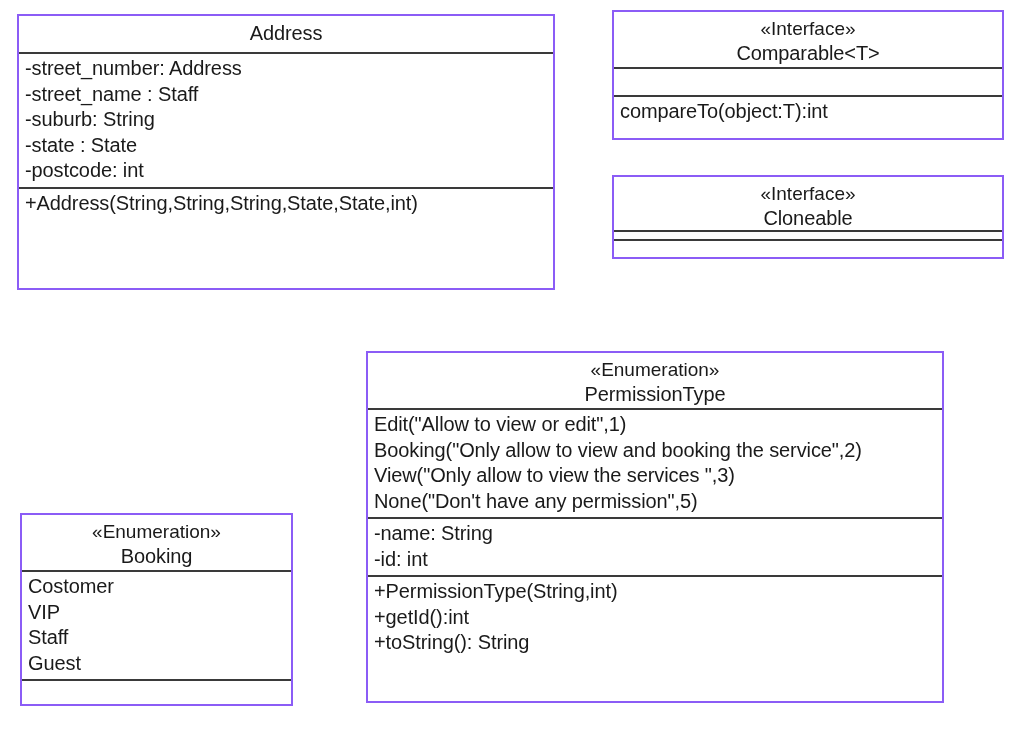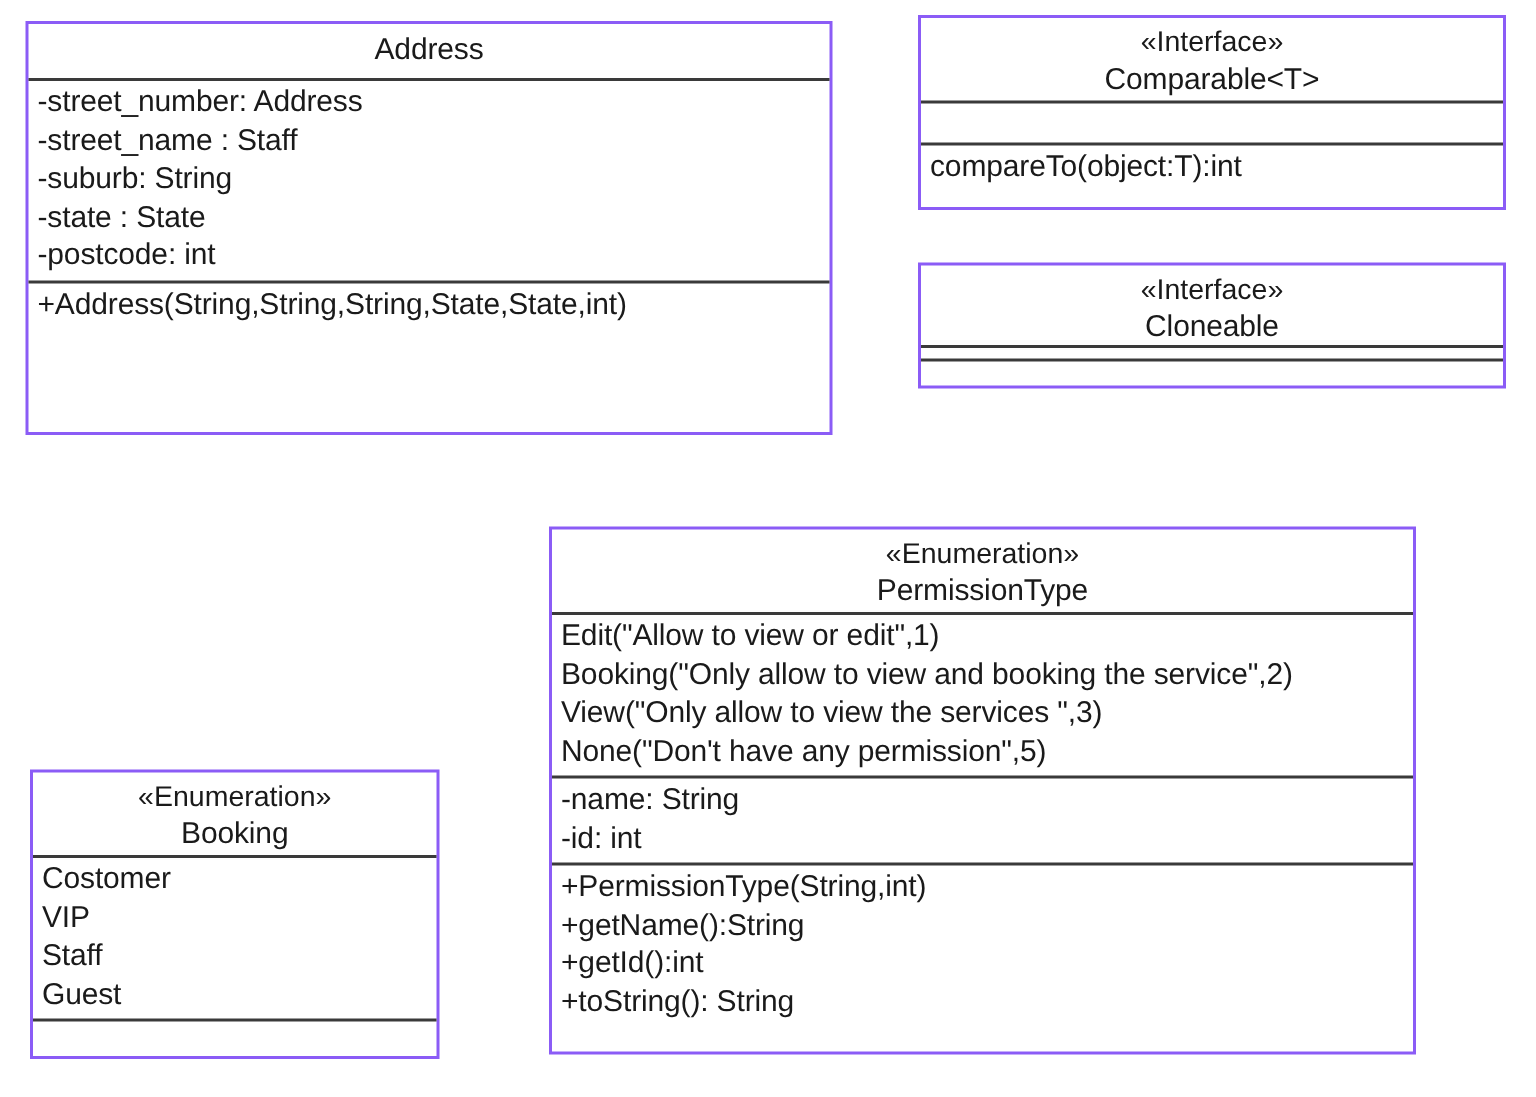--- a/index.html
+++ b/index.html
@@ -126,21 +126,20 @@
       <div class="line">Booking("Only allow to view and booking the service",2)</div>
       <div class="line">View("Only allow to view the services ",3)</div>
       <div class="line">None("Don't have any permission",5)</div>
     </div>
     <div class="compartment">
       <div class="line">-name: String</div>
       <div class="line">-id: int</div>
     </div>
     <div class="compartment">
       <div class="line">+PermissionType(String,int)</div>
-      <div class="line">+getName():String</div>
       <div class="line">+getId():int</div>
       <div class="line">+toString(): String</div>
     </div>
   </div>
 
   <div class="uml-box" id="box-usertype">
     <div class="compartment first centered h-title2b">
       <div class="stereotype">«Enumeration»</div>
       <div class="line title">Booking</div>
     </div>

